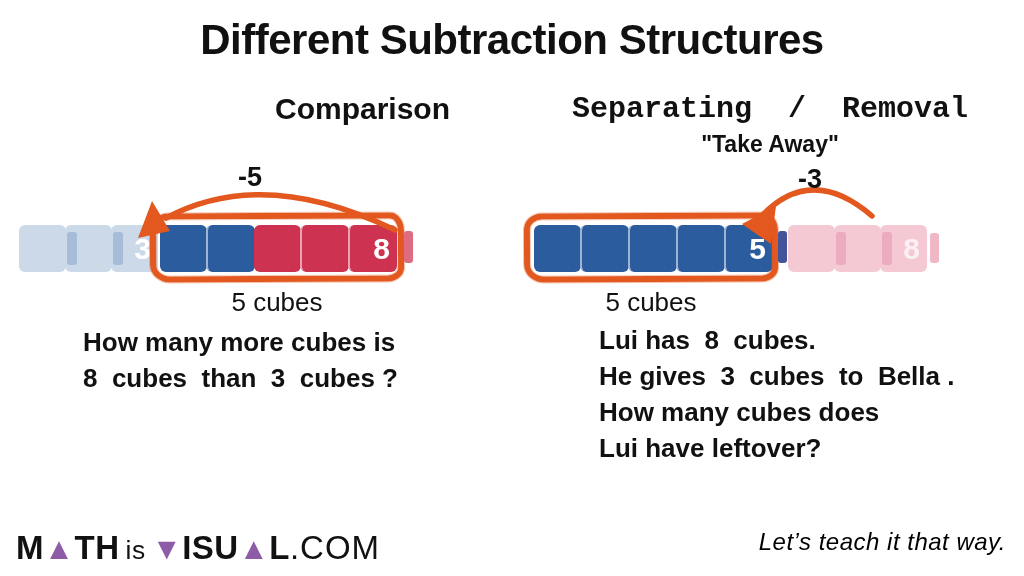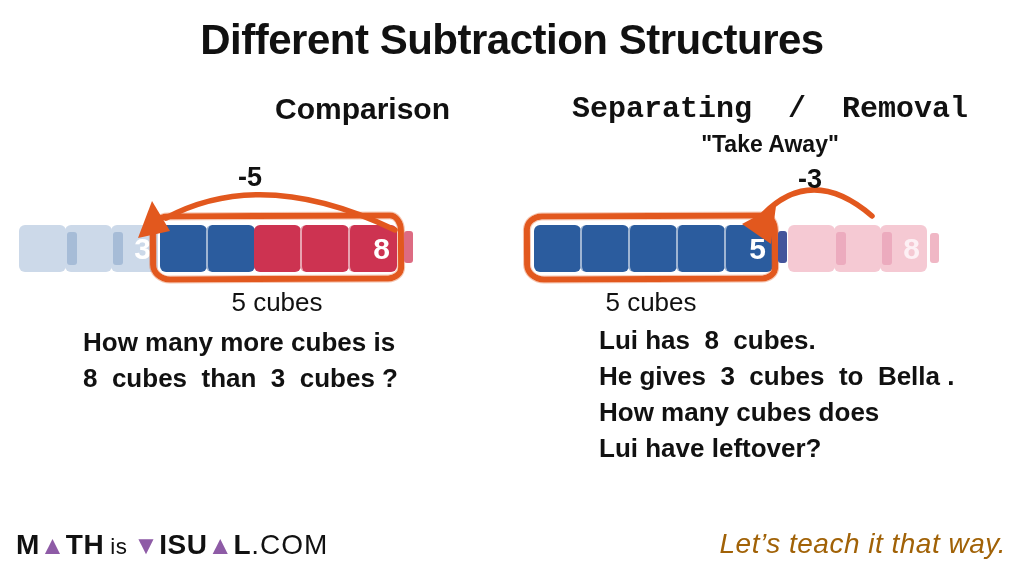--- a/index.html
+++ b/index.html
@@ -59,27 +59,27 @@
     font-size:27px;font-weight:800;
   }
   .caption{
     font-size:26px;font-weight:400;
   }
   .question{
     font-size:26px;font-weight:800;line-height:36px;
   }
 
   
-  .logo{left:16px;top:529px;font-size:28px;font-weight:800;letter-spacing:0.5px;}
+  .logo{left:16px;top:529px;font-size:33px;font-weight:800;letter-spacing:0.5px;}
   .logo .tri{color:#8e5ba6;font-size:0.92em;}
   .logo .is{font-weight:400;font-size:0.8em;padding:0 6px;}
   .logo .com{font-weight:300;letter-spacing:1px;}
   .tagline{
     right:18px;top:528px;width:400px;text-align:right;
-    font-size:28px;font-style:italic;font-weight:300;letter-spacing:0.5px;color:#a16207;
+    font-size:24px;font-style:italic;font-weight:300;letter-spacing:0.5px;color:#000000;
   }
   svg{display:block;overflow:visible;}
 </style>
 </head>
 <body>
 
 <div class="abs title center">Different Subtraction Structures</div>
 
 <div class="abs section-heading center pre" style="left:50px;top:92px;width:400px;text-align:right;">Comparison</div>
 <div class="abs section-heading center pre" style="left:555px;top:92px;width:430px;font-family:Liberation Mono, monospace;">Separating  /  Removal</div>

